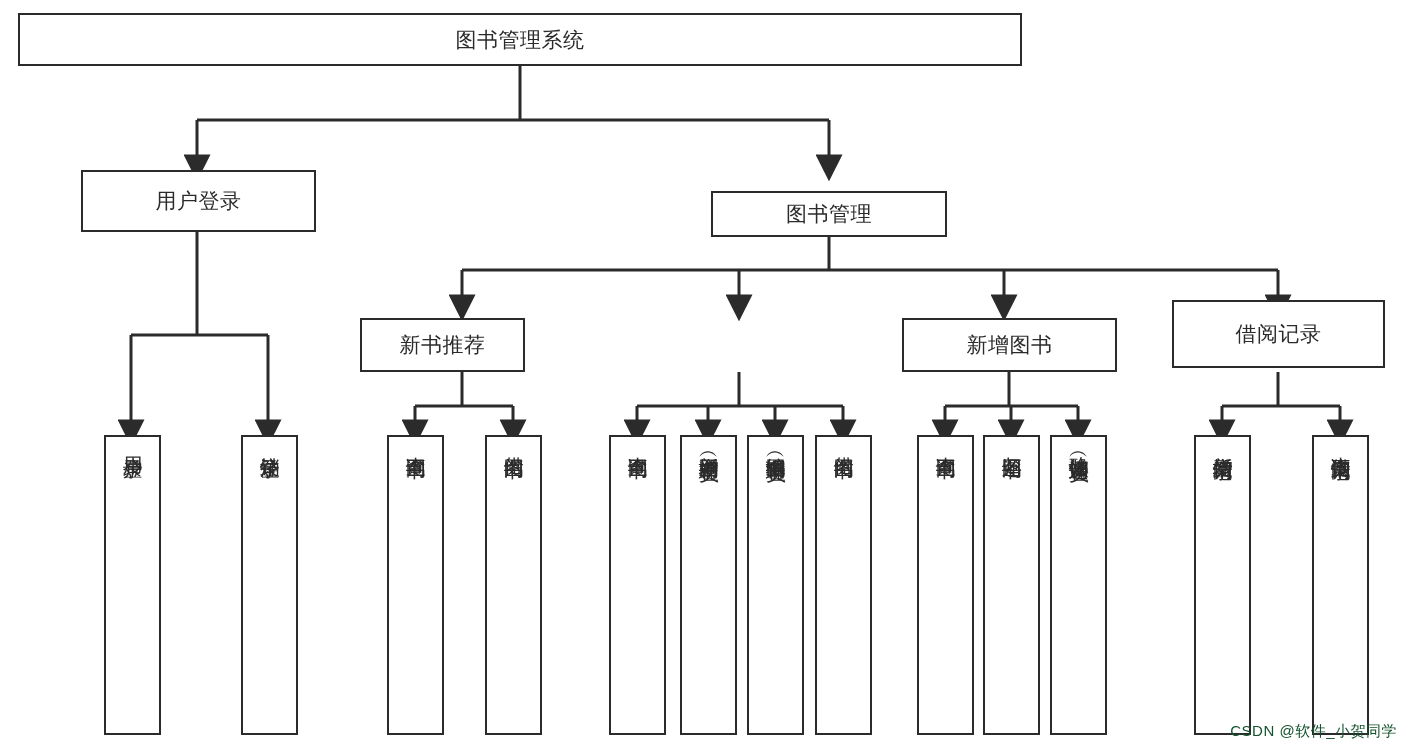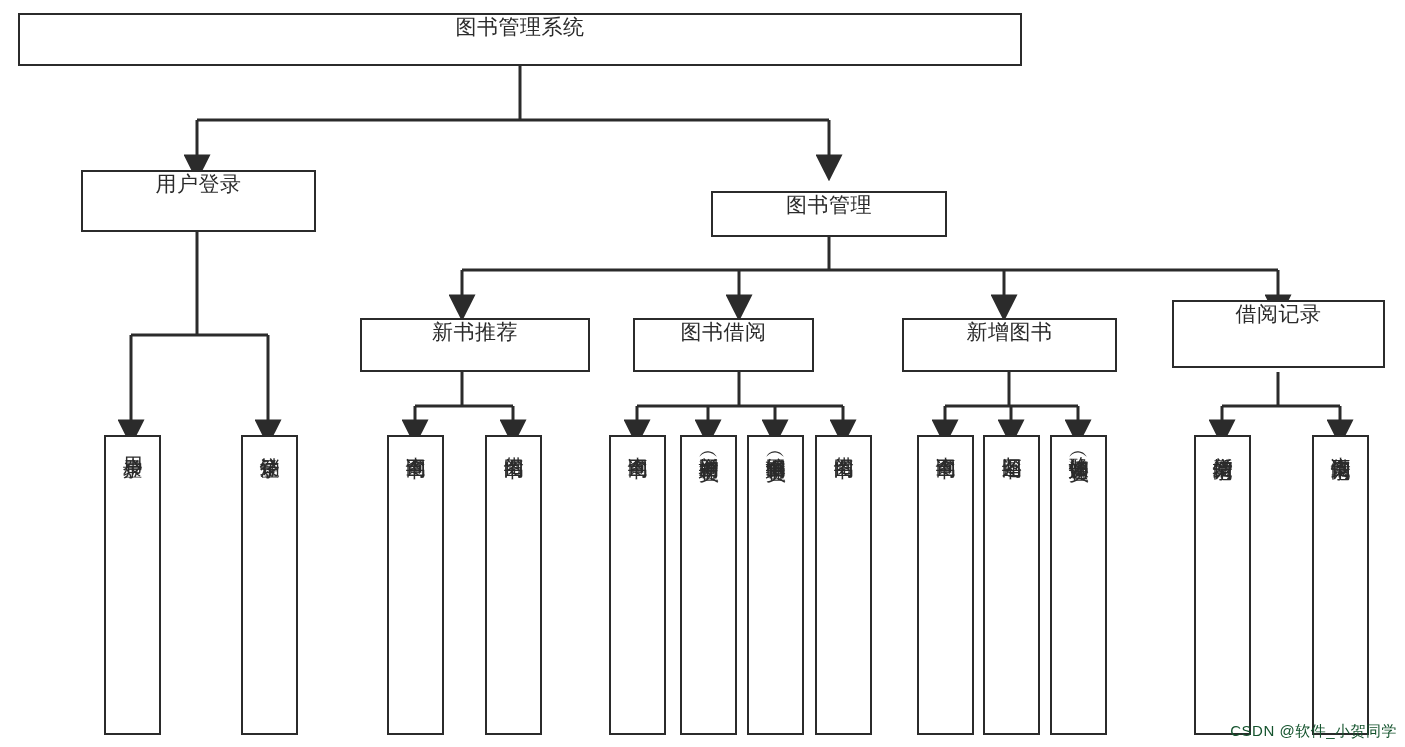--- a/index.html
+++ b/index.html
@@ -25,21 +25,21 @@
     width: 1405px;
     height: 747px;
     pointer-events: none;
   }
   .node {
     position: absolute;
     box-sizing: border-box;
     background: #ffffff;
     border: 2px solid #2b2b2b;
     display: flex;
-    align-items: flex-start;
+    align-items: center;
     justify-content: center;
     z-index: 3;
   }
   .node-label {
     color: #2b2b2b;
     font-size: 21px;
     line-height: 1.12;
     letter-spacing: 0.5px;
     white-space: nowrap;
     text-align: center;
@@ -127,25 +127,22 @@
     <span class="node-label">图书管理系统</span>
   </div>
 
   <div class="node" style="left:81px; top:170px; width:235px; height:62px;">
     <span class="node-label">用户登录</span>
   </div>
   <div class="node" style="left:711px; top:170px; width:236px; height:46px;margin-top:21px;">
     <span class="node-label">图书管理</span>
   </div>
 
-  <div class="node" style="left:360px; top:318px; width:230px; height:54px;">
+  <div class="node" style="left:360px; top:318px; width:165px; height:54px;">
     <span class="node-label">新书推荐</span>
-  </div>
-  <div class="node" style="left:633px; top:318px; width:181px; height:54px;">
-    <span class="node-label">图书借阅</span>
   </div>
   <div class="node" style="left:902px; top:318px; width:215px; height:54px;">
     <span class="node-label">新增图书</span>
   </div>
   <div class="node" style="left:1172px; top:300px; width:213px; height:68px;">
     <span class="node-label">借阅记录</span>
   </div>
 
   <div class="node vertical" style="left:104px; top:435px; width:57px; height:300px;">
     <span class="node-label">用户登录</span>

